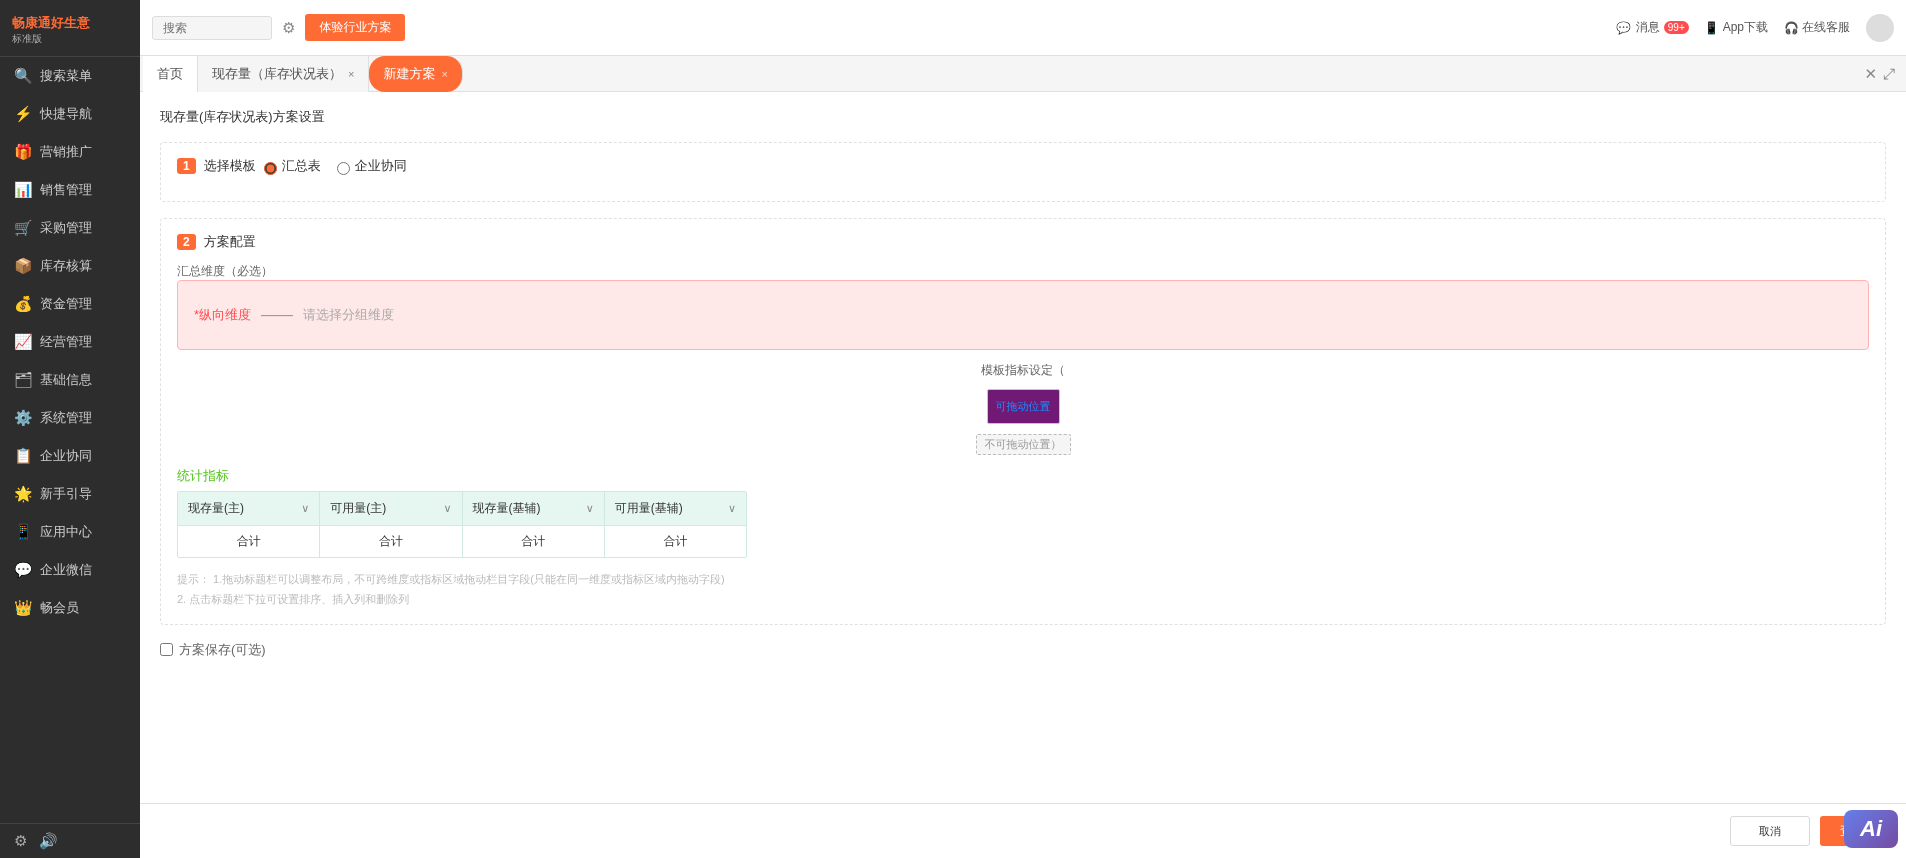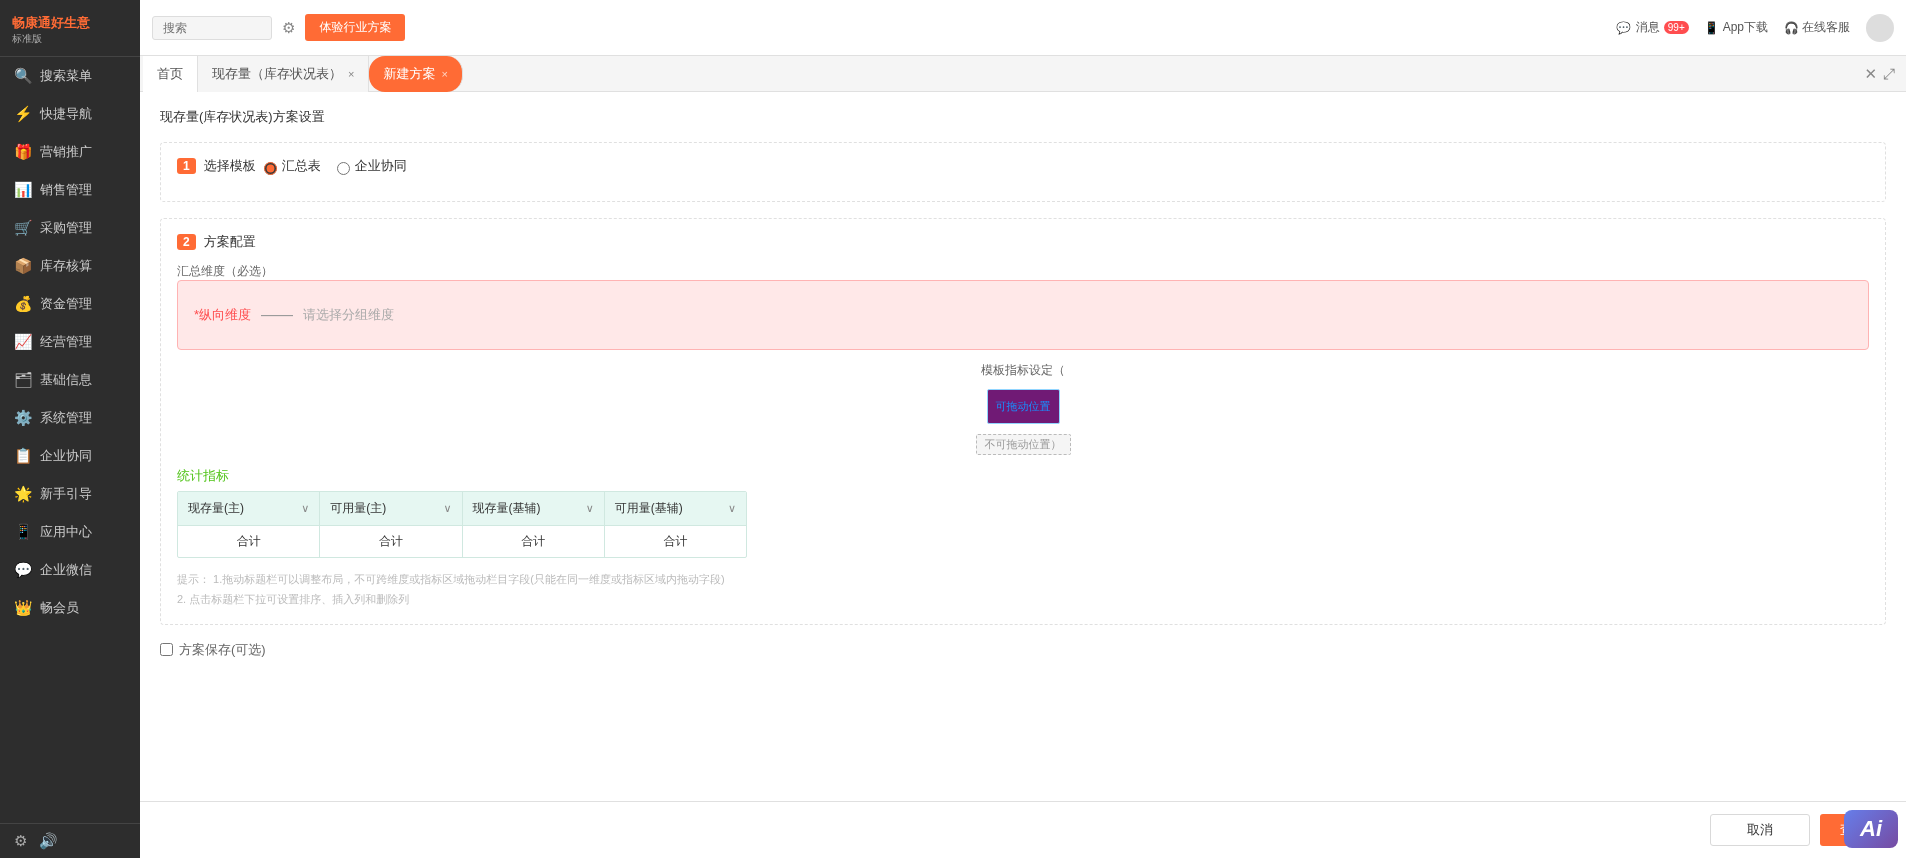--- a/index.html
+++ b/index.html
@@ -348,23 +348,23 @@
       padding: 12px 20px;
       display: flex;
       justify-content: flex-end;
       gap: 10px;
       flex-shrink: 0;
     }
     .btn-cancel {
       background: #fff;
       border: 1px solid #d9d9d9;
       color: #333;
-      padding: 6px 36px;
+      padding: 6px 28px;
       border-radius: 3px;
-      font-size: 13px;
+      font-size: 11px;
       cursor: pointer;
     }
     .btn-query {
       background: #ff6b35;
       border: none;
       color: #fff;
       padding: 6px 20px;
       border-radius: 3px;
       font-size: 13px;
       cursor: pointer;

